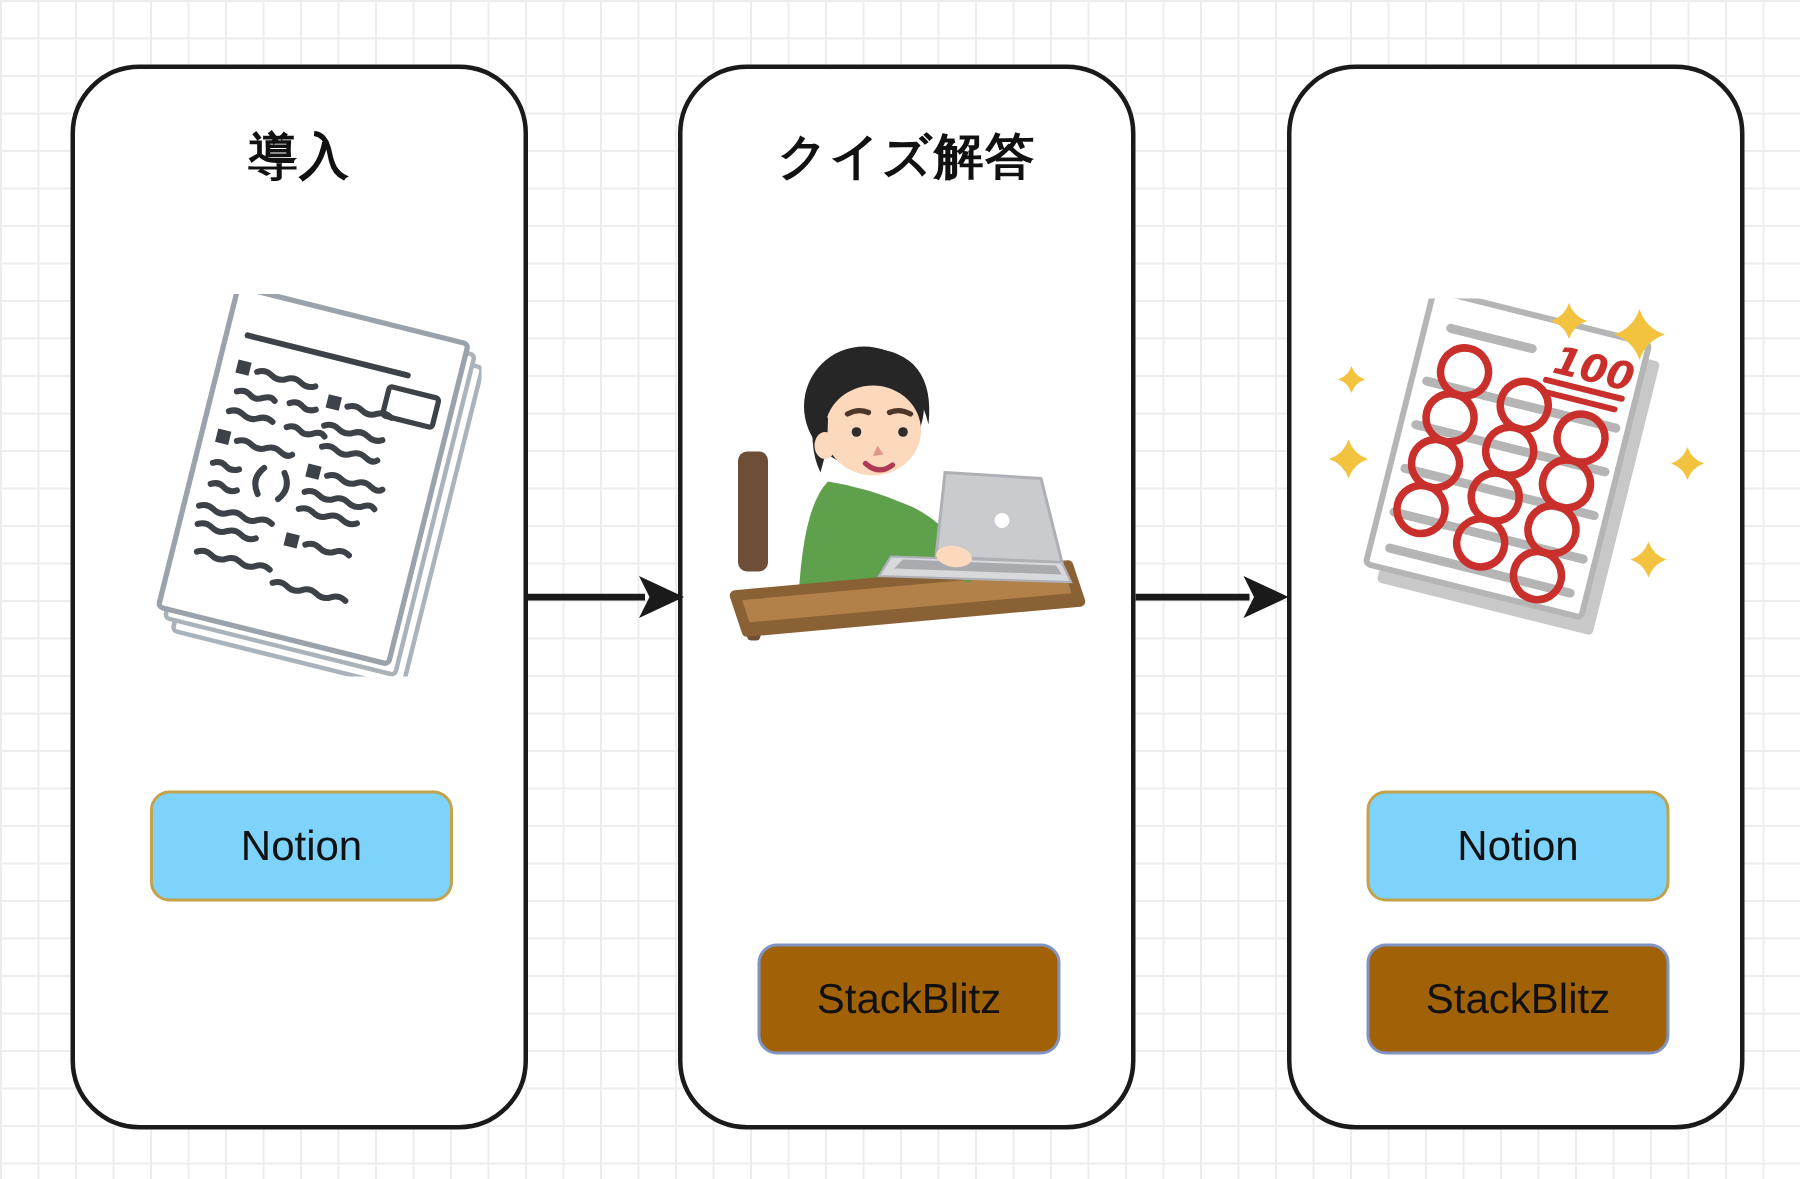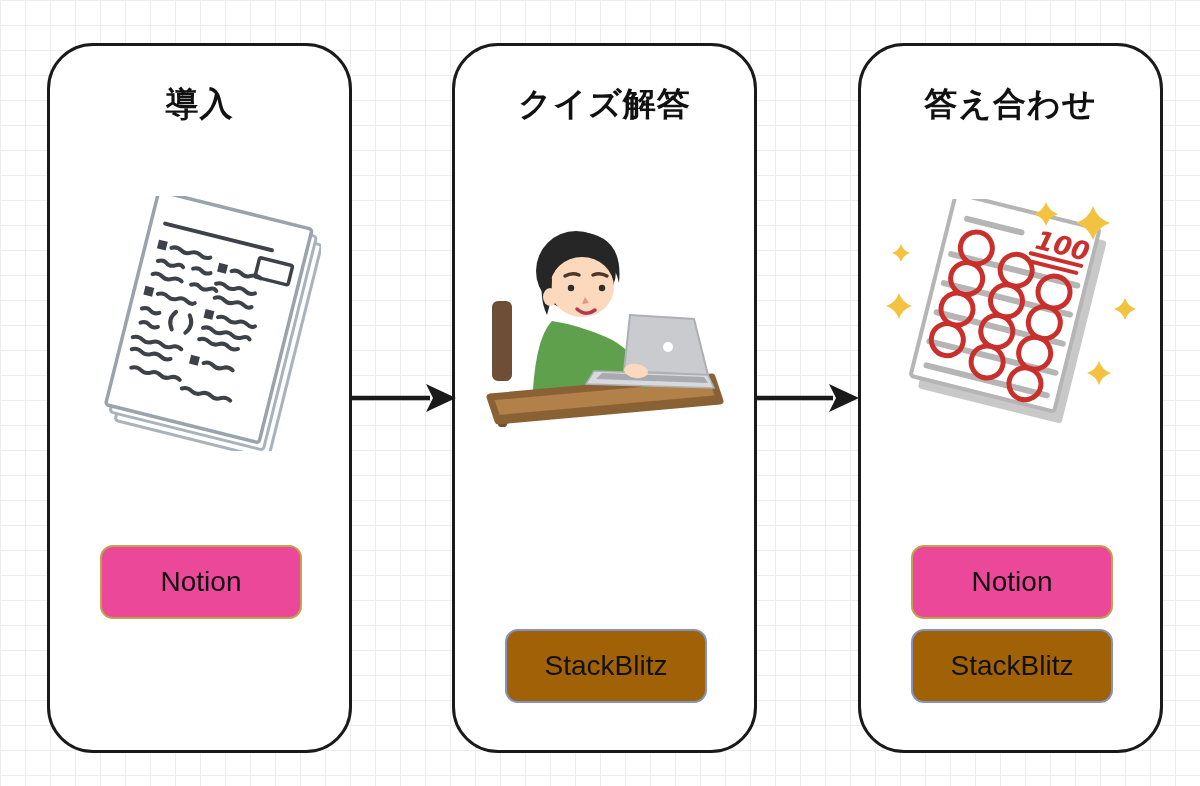--- a/index.html
+++ b/index.html
@@ -33,22 +33,22 @@
   .illus-1{left:36px;top:150px;width:235px;height:255px;}
   .illus-2{left:23px;top:163px;width:255px;height:225px;}
   .illus-3{left:23px;top:153px;width:255px;height:230px;}
   .badge{
     position:absolute;left:50px;width:202px;height:74px;
     border-radius:13px;box-sizing:border-box;
     display:flex;align-items:center;justify-content:center;
     font-size:28px;color:#111111;
   }
   .badge-notion{
-    top:499px;
-    background:#ec4899;border:2.5px solid #c2a24b;
+    top:481px;
+    background:#7dd3fc;border:2.5px solid #c2a24b;
   }
   .badge-stackblitz{
     top:583px;
     background:#a16207;border:2.5px solid #8093c2;
   }
   .arrows{position:absolute;left:0;top:0;pointer-events:none;}
 </style>
 </head>
 <body>
 
@@ -145,21 +145,20 @@
         <ellipse cx="158" cy="162" rx="12" ry="7" fill="#fcd9bc" transform="rotate(8 158 162)"></ellipse>
       </svg>
     </div>
 
     <div class="badge badge-stackblitz">
       <span>StackBlitz</span>
     </div>
   </section>
 
   <section class="panel panel-3">
-    <h2 class="panel-title">答え合わせ</h2>
 
     <div class="illustration illus-3">
       <svg width="255" height="230" viewBox="0 0 255 230">
         <g transform="rotate(14 122 112)">
 
           <rect x="55" y="20" width="148" height="188" rx="3" fill="#c8c8c8"></rect>
           <rect x="45" y="10" width="148" height="188" rx="3" fill="#ffffff" stroke="#b5b5b5" stroke-width="4"></rect>
 
           <path d="M62,32 L118,32" stroke="#b5b5b5" stroke-width="6" stroke-linecap="round"></path>
 

